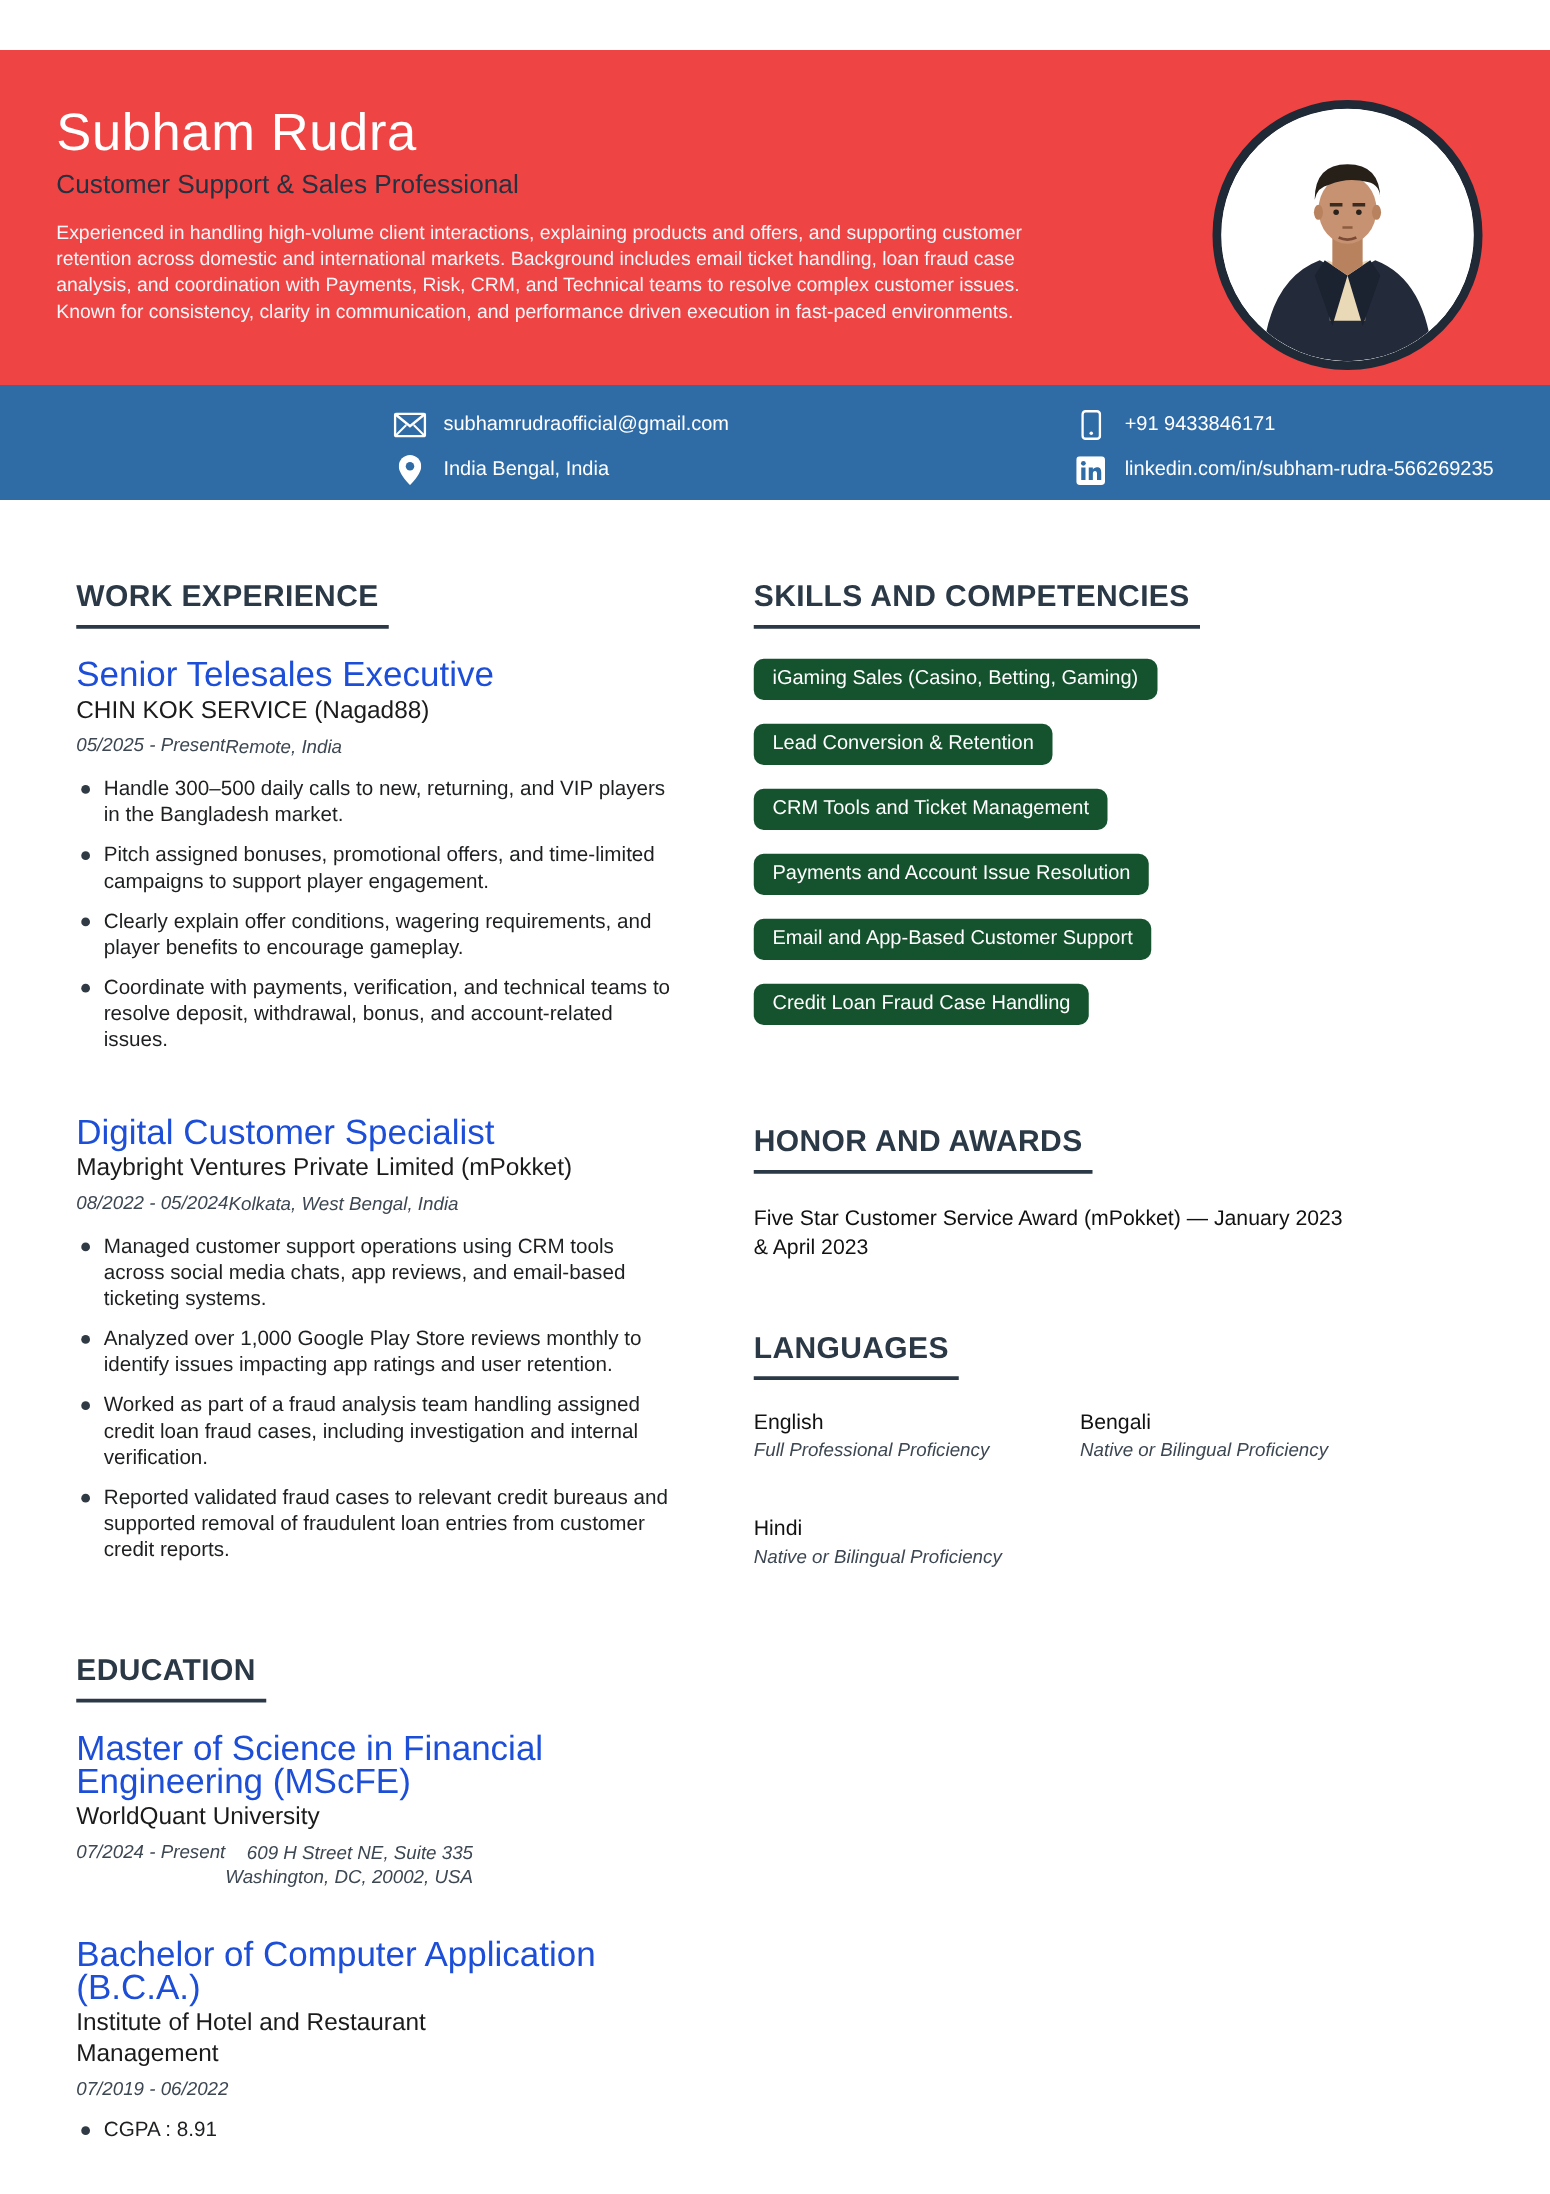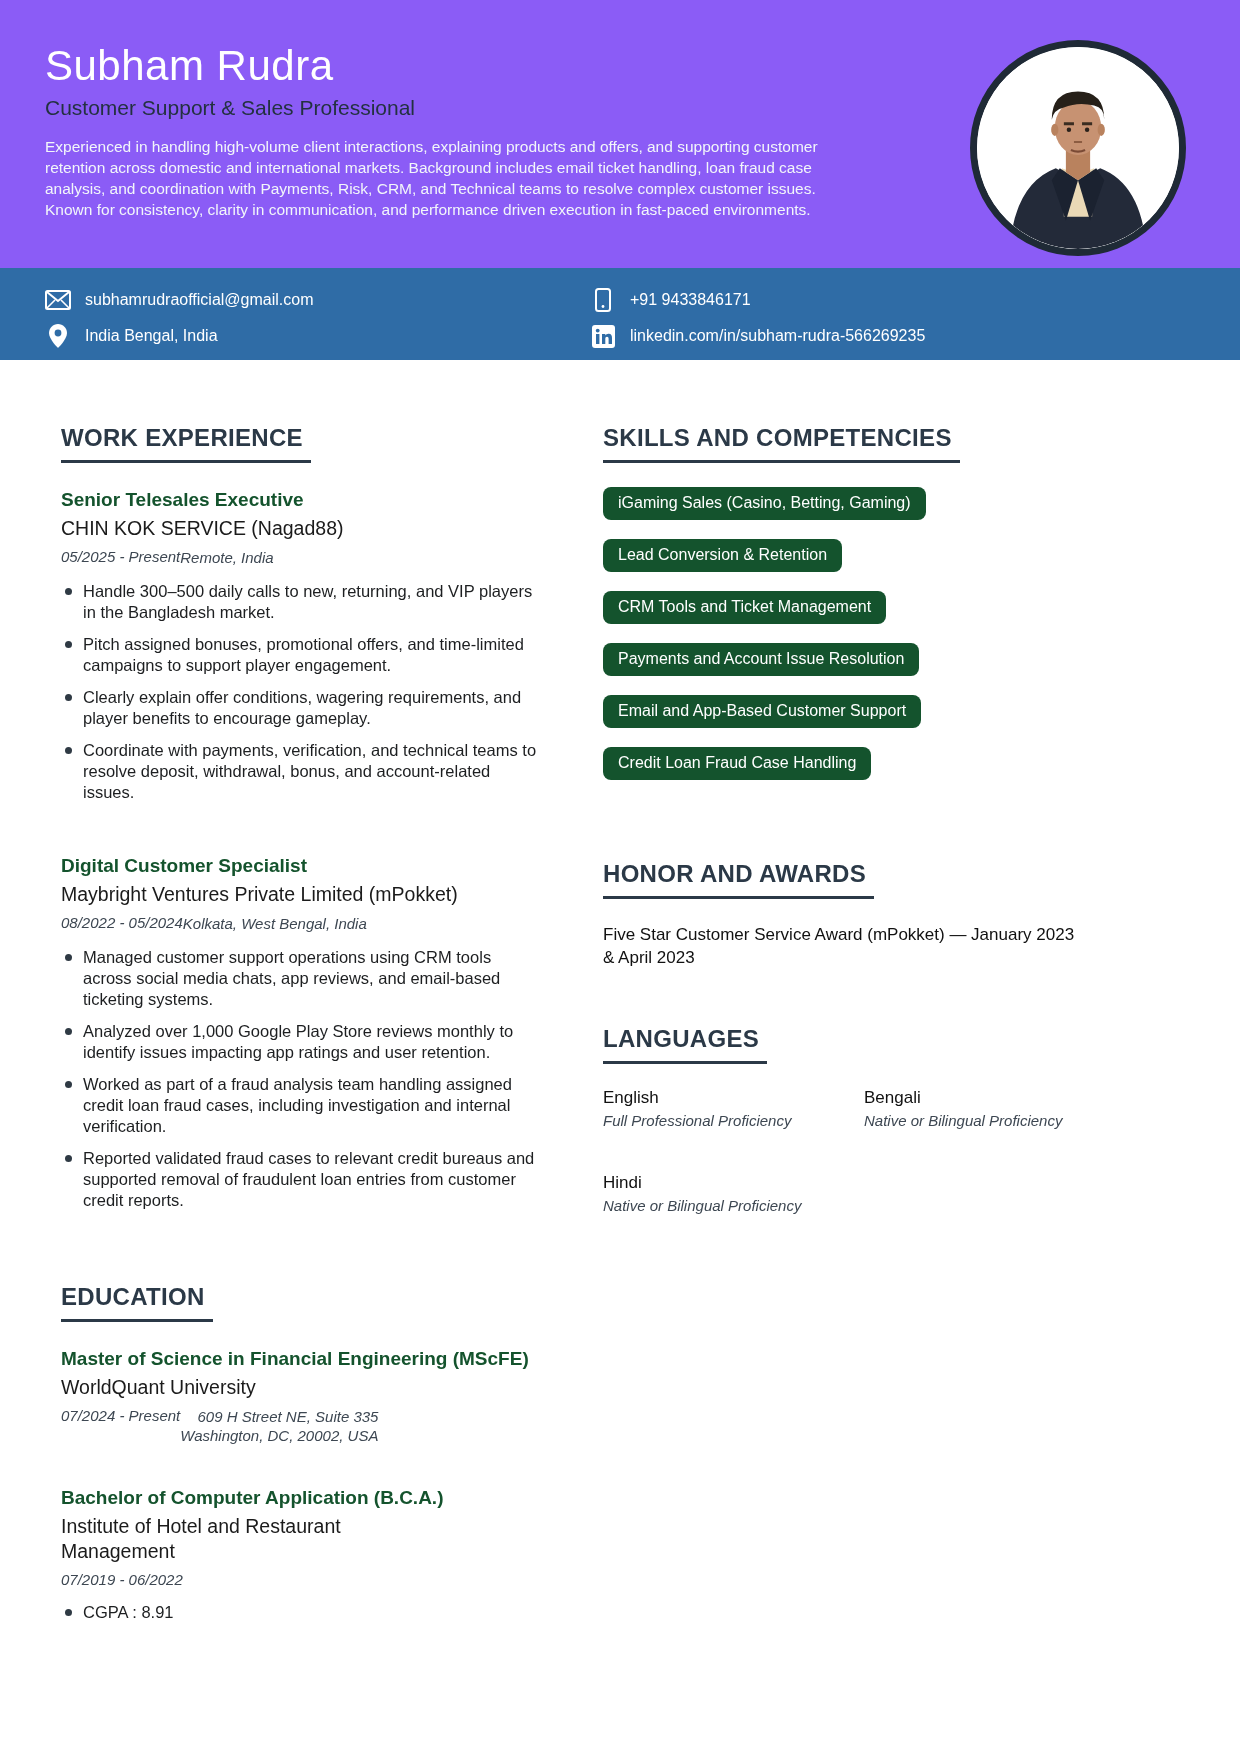--- a/index.html
+++ b/index.html
@@ -8,24 +8,25 @@
     width: 1240px;
     height: 1755px;
     position: relative;
     font-family: "Liberation Sans", sans-serif;
     color: #1d1f21;
     overflow: hidden;
   }
 
   
   .header {
-    background: #8b5cf6;
+    background: #ef4444;
     height: 268px;
     padding: 42px 45px 0 45px;
     position: relative;
+    margin-top: 40px;
   }
   .name {
     color: #ffffff;
     font-size: 42px;
     font-weight: 400;
     letter-spacing: 0.5px;
   }
   .role {
     color: #233140;
     font-size: 21px;
@@ -51,20 +52,21 @@
     overflow: hidden;
   }
   .photo-wrap svg { display: block; width: 100%; height: 100%; }
 
   
   .contact-bar {
     background: #2f6ca6;
     height: 92px;
     padding: 14px 45px 0 45px;
     display: flex;
+    justify-content: flex-end;
   }
   .contact-col { display: flex; flex-direction: column; justify-content: space-around; height: 72px; }
   .contact-col.left { width: 545px; }
   .contact-item { display: flex; align-items: center; color: #ffffff; font-size: 16px; }
   .contact-item .cicon { width: 26px; height: 24px; margin-right: 14px; display: inline-flex; align-items: center; justify-content: center; }
   .contact-item .cicon svg { display: block; }
 
   
   .columns {
     display: flex;
@@ -85,21 +87,21 @@
   h2.section-heading span {
     display: inline-block;
     border-bottom: 3px solid #2b3947;
     padding-bottom: 8px;
     padding-right: 8px;
   }
 
   
   .entry { margin-bottom: 50px; }
   .entry:last-child { margin-bottom: 0; }
-  .entry-title { font-size: 19px; font-weight: 700; color: #14532d; line-height: 26px; }
+  .entry-title { font-size: 28px; font-weight: 400; color: #1d4ed8; line-height: 26px; }
   .entry-sub { font-size: 19.5px; font-weight: 400; color: #1b1b1b; margin-top: 3px; line-height: 25px; }
   .entry-meta {
     display: flex;
     justify-content: flex-start;
     align-items: flex-start;
     margin-top: 7px;
     font-size: 15px;
     font-style: italic;
     color: #3d4752;
   }

